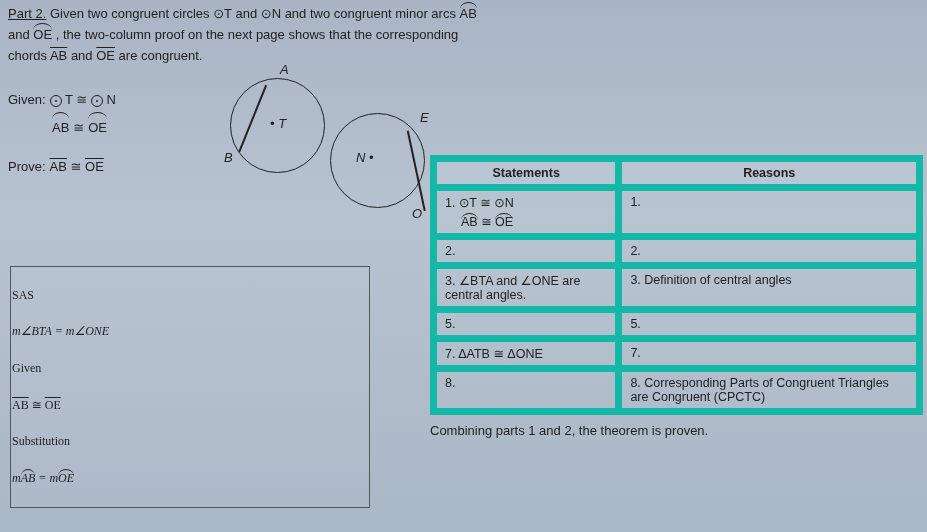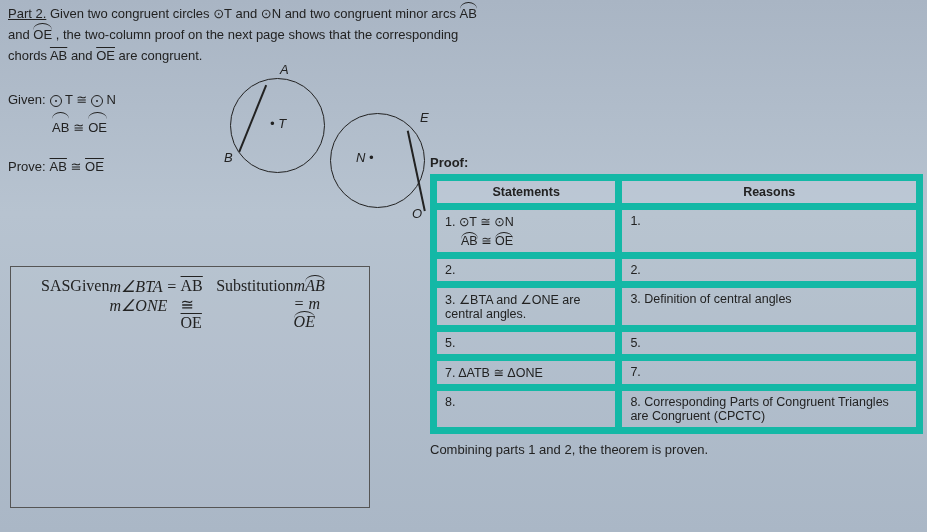--- a/index.html
+++ b/index.html
@@ -29,24 +29,24 @@
   .diagram {
     position: absolute; left: 230px; top: 78px; width: 200px; height: 130px;
   }
   .circT { position:absolute; left:0; top:0; width:95px; height:95px; border:1.5px solid #222; border-radius:50%; }
   .circN { position:absolute; left:100px; top:35px; width:95px; height:95px; border:1.5px solid #222; border-radius:50%; }
   .diag-label { position:absolute; font-style: italic; font-size:13px; }
   .hint-box {
     position: absolute; left: 10px; top: 266px;
     width: 360px; height: 242px;
     border: 1px solid #555;
-    padding: 10px 30px;
+    padding: 10px 1px;
     font-family: "Times New Roman", serif;
-    font-size: 16px;
-    display:flex; justify-content:space-around;
+    font-size: 12px;
+    display:flex; flex-direction:column; justify-content:space-around;
     background: rgba(255,255,255,0.04);
   }
   .proof-wrap {
     position: absolute; left: 430px; top: 155px; right: 4px;
   }
   .proof-title { font-weight: bold; margin-bottom: 4px; }
   table.proof {
     width: 100%; border-collapse: collapse; background: rgba(255,255,255,0.02);
     font-size: 12.5px;
   }
@@ -90,29 +90,28 @@
   <span class="diag-label" style="left:50px; top:-16px;">A</span>
   <span class="diag-label" style="left:-6px; top:72px;">B</span>
   <span class="diag-label" style="left:40px; top:38px;">• T</span>
   <span class="diag-label" style="left:126px; top:72px;">N •</span>
   <span class="diag-label" style="left:190px; top:32px;">E</span>
   <span class="diag-label" style="left:182px; top:128px;">O</span>
 </div>
 
 <div class="hint-box">
   <div>SAS</div>
+  <div><i>m∠BTA = m∠ONE</i></div>
   <div>Given</div>
-  <div><i>m∠BTA = m∠ONE</i></div>
   <div><span class="ov">AB</span><span> ≅ </span><span class="ov">OE</span></div>
   <div>Substitution</div>
   <div><i><span>m</span><span class="arc">AB</span><span> = m</span><span class="arc">OE</span></i></div>
 </div>
 
 <div class="proof-wrap">
-  <div class="proof-title">Proof:</div>
   <table class="proof">
     <tbody>
         <tr>
       <th>Statements</th>
       <th>Reasons</th>
     </tr>
     <tr>
       <td>
         <div>1.  ⊙T ≅ ⊙N</div>
         <div style="padding-left:16px; padding-top:4px;"><span class="arc">AB</span><span> ≅ </span><span class="arc">OE</span></div>

